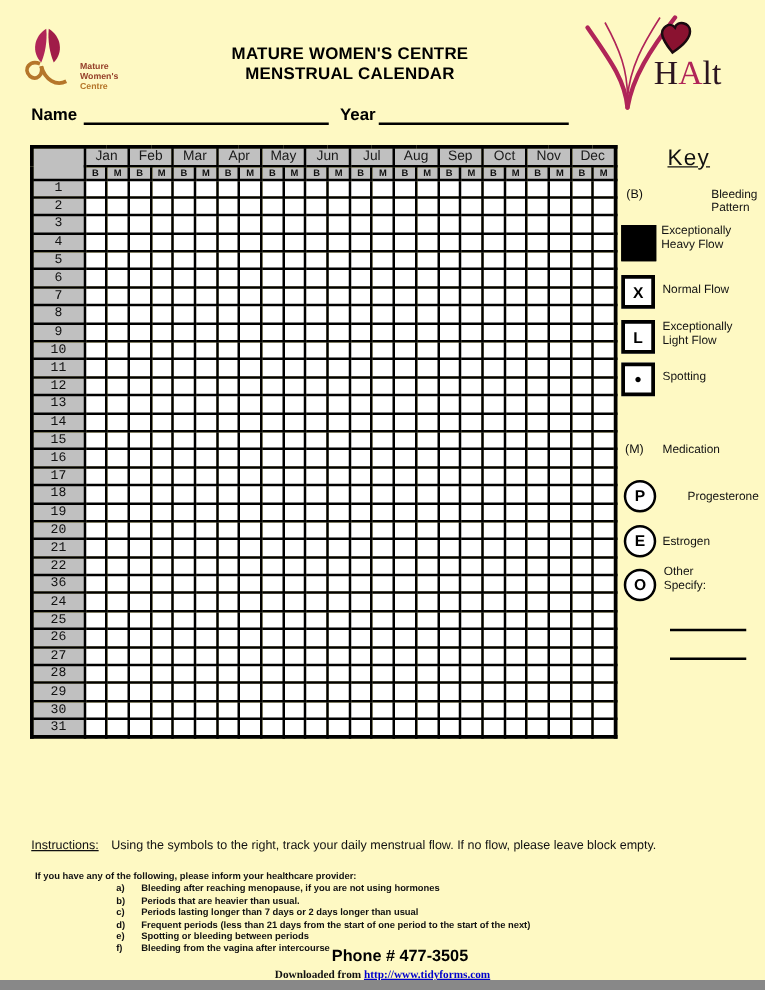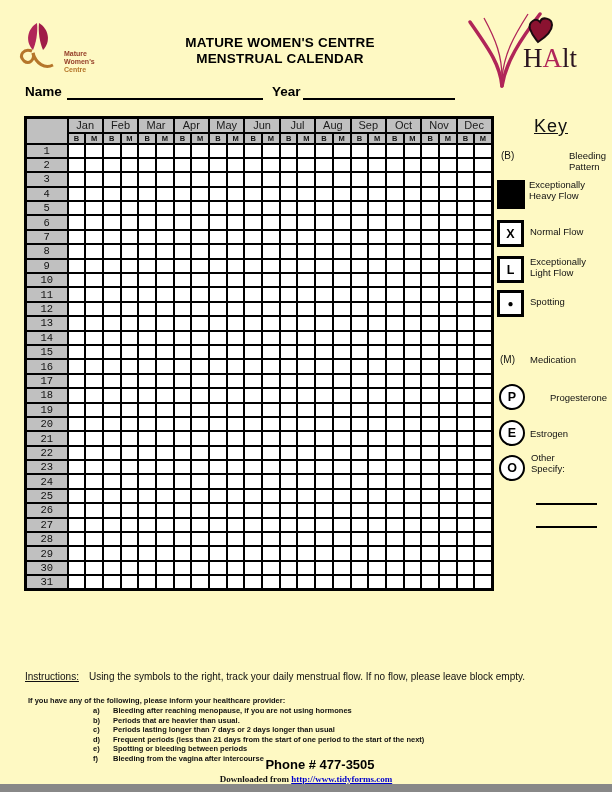--- a/index.html
+++ b/index.html
@@ -777,21 +777,21 @@
             <td class="cell bcol"></td>
             <td class="cell mcol"></td>
             <td class="cell bcol"></td>
             <td class="cell mcol"></td>
             <td class="cell bcol"></td>
             <td class="cell mcol"></td>
             <td class="cell bcol"></td>
             <td class="cell mcol"></td>
           </tr>
           <tr>
-            <td class="daynum">23</td>
+            <td class="daynum">36</td>
             <td class="cell bcol"></td>
             <td class="cell mcol"></td>
             <td class="cell bcol"></td>
             <td class="cell mcol"></td>
             <td class="cell bcol"></td>
             <td class="cell mcol"></td>
             <td class="cell bcol"></td>
             <td class="cell mcol"></td>
             <td class="cell bcol"></td>
             <td class="cell mcol"></td>

